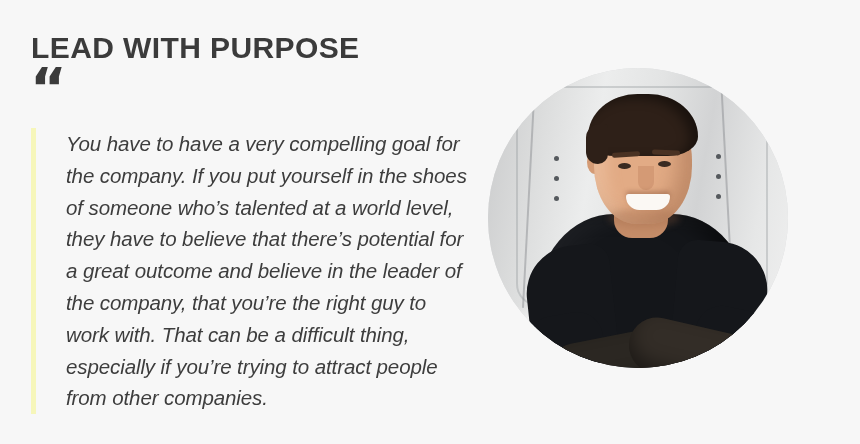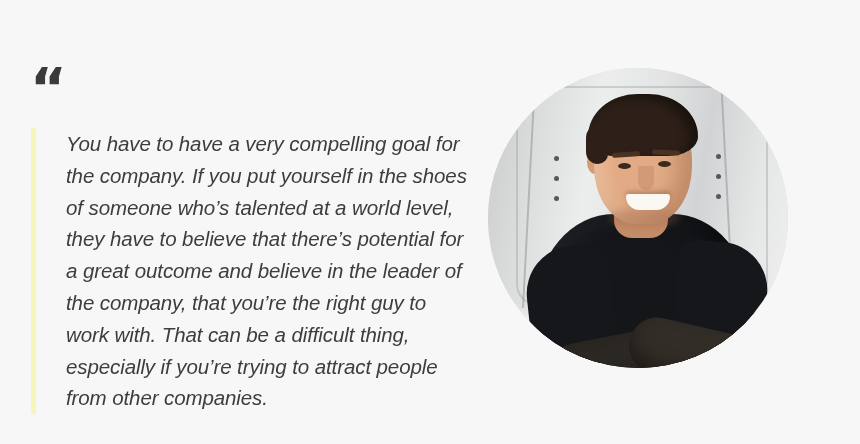--- a/index.html
+++ b/index.html
@@ -292,20 +292,21 @@
     filter: blur(3px);
   }
 </style>
 </head>
 <body>
 
 <div class="card">
 
   <div class="left-col">
 
+    <h1 class="headline">LEAD WITH PURPOSE</h1>
 
     <div class="quote-mark">“</div>
 
     <div class="quote-block">
       <div class="accent-bar"></div>
       <p class="quote-text">You have to have a very compelling goal for the company. If you put yourself in the shoes of someone who’s talented at a world level, they have to believe that there’s potential for a great outcome and believe in the leader of the company, that you’re the right guy to work with. That can be a difficult thing, especially if you’re trying to attract people from other companies.</p>
     </div>
 
   </div>
 

